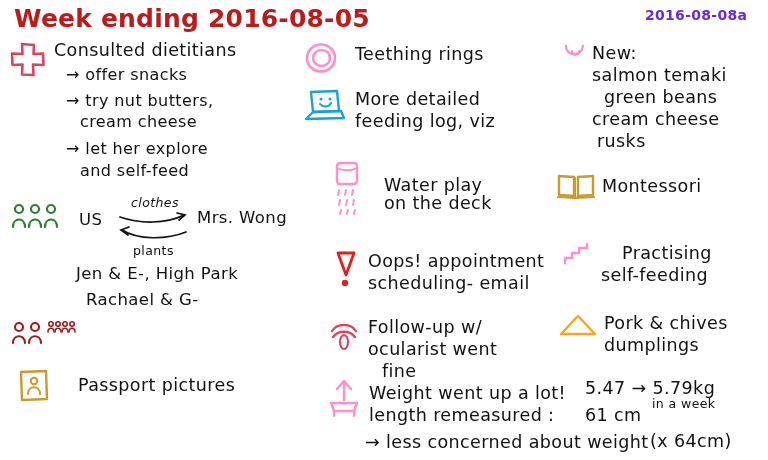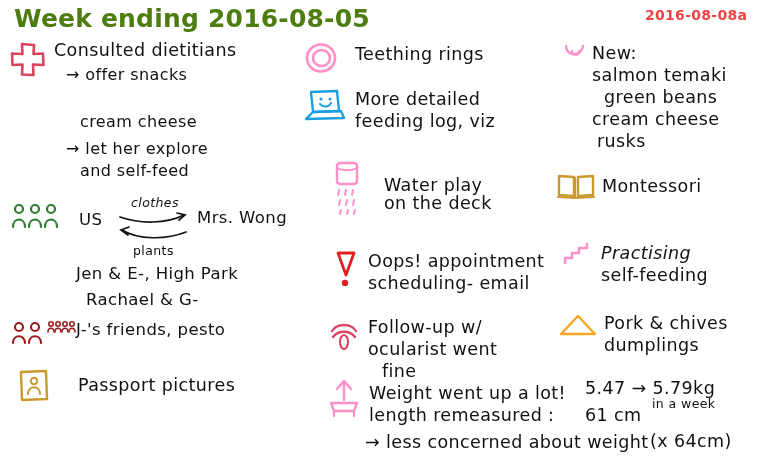--- a/index.html
+++ b/index.html
@@ -13,27 +13,27 @@
   .sheet{position:relative;width:768px;height:460px;}
   .abs{position:absolute;}
   .hand{
     font-family:"DejaVu Sans", sans-serif;
     color:#111111;
     letter-spacing:0.4px;
     line-height:1.18;
     font-weight:400;
   }
   .title{
-    color:#4d7c0f;
+    color:#b91c1c;
     font-size:25px;
     font-weight:700;
     letter-spacing:0.2px;
   }
   .stamp{
-    color:#ef4444;
+    color:#6d28d9;
     font-size:14px;
     font-weight:600;
     letter-spacing:0.3px;
   }
   .itemtext{font-size:17.5px;}
   .subtext{font-size:16px;}
   .smalltext{font-size:12.5px;}
   .midtext{font-size:16.5px;}
   svg{display:block;overflow:visible;}
 </style>
@@ -45,20 +45,21 @@
   <div class="abs hand title" style="left:14px;top:4px;">Week ending 2016-08-05</div>
   <div class="abs hand stamp" style="left:645px;top:7px;">2016-08-08a</div>
 
   <div class="abs" style="left:8px;top:41px;">
     <svg width="40" height="38" viewBox="0 0 40 38">
       <path d="M14 3 L26 4 L25.5 13 L35 12.5 L35.5 24 L25 23.5 L25.5 34 L14 33.5 L14.5 23.5 L4.5 24 L4 12.5 L14.5 13 Z" fill="none" stroke="#d9445f" stroke-width="2.6" stroke-linejoin="round" stroke-linecap="round"></path>
     </svg>
   </div>
   <div class="abs hand itemtext" style="left:54px;top:40px;">Consulted dietitians</div>
   <div class="abs hand subtext" style="left:66px;top:66px;">→ offer snacks</div>
+  <div class="abs hand subtext" style="left:66px;top:92px;">→ try nut butters,</div>
   <div class="abs hand subtext" style="left:80px;top:113px;">cream cheese</div>
   <div class="abs hand subtext" style="left:66px;top:140px;">→ let her explore</div>
   <div class="abs hand subtext" style="left:80px;top:162px;">and self-feed</div>
 
   <div class="abs" style="left:10px;top:202px;">
     <svg width="54" height="28" viewBox="0 0 54 28">
       <g fill="none" stroke="#2e7d32" stroke-width="2.2" stroke-linecap="round">
         <circle cx="9" cy="7" r="4"></circle>
           <path d="M3 25 C3 15 15 15 15 25"></path>
         <circle cx="25" cy="7" r="4"></circle>
@@ -99,21 +100,20 @@
           <path d="M37 12 C37 7 43 7 43 12"></path>
         <circle cx="47" cy="4" r="2.2"></circle>
           <path d="M44 12 C44 7 50 7 50 12"></path>
         <circle cx="54" cy="4" r="2.2"></circle>
           <path d="M51 12 C51 7 57 7 57 12"></path>
         <circle cx="61" cy="4" r="2.2"></circle>
           <path d="M58 12 C58 7 64 7 64 12"></path>
       </g>
     </svg>
   </div>
-  <div class="abs hand midtext" style="left:76px;top:320px;">J-'s friends, pesto</div>
 
   <div class="abs" style="left:17px;top:368px;">
     <svg width="34" height="36" viewBox="0 0 34 36">
       <path d="M4 4 L29 3 L30 31 L5 32 Z" fill="none" stroke="#c99a2e" stroke-width="2.4" stroke-linejoin="round"></path>
       <circle cx="17" cy="13" r="3.2" fill="none" stroke="#c99a2e" stroke-width="2"></circle>
       <path d="M11 26 C11 17 23 17 23 26" fill="none" stroke="#c99a2e" stroke-width="2" stroke-linecap="round"></path>
     </svg>
   </div>
   <div class="abs hand itemtext" style="left:78px;top:375px;">Passport pictures</div>
 
@@ -197,21 +197,21 @@
       <path d="M2 25 L19 26 L38 25" fill="none" stroke="#c99a2e" stroke-width="2.2" stroke-linecap="round"></path>
     </svg>
   </div>
   <div class="abs hand itemtext" style="left:602px;top:176px;">Montessori</div>
 
   <div class="abs" style="left:563px;top:243px;">
     <svg width="30" height="22" viewBox="0 0 30 22">
       <path d="M2 20 L2 15 L9 15 L9 10 L16 10 L16 5 L24 5 L24 1" fill="none" stroke="#ff8fc8" stroke-width="2.4" stroke-linejoin="round" stroke-linecap="round"></path>
     </svg>
   </div>
-  <div class="abs hand itemtext" style="left:601px;top:243px;font-style:italic;">Practising</div>
+  <div class="abs hand itemtext" style="left:622px;top:243px;">Practising</div>
   <div class="abs hand itemtext" style="left:601px;top:265px;">self-feeding</div>
 
   <div class="abs" style="left:558px;top:312px;">
     <svg width="40" height="26" viewBox="0 0 40 26">
       <path d="M3 22 L20 4 L37 22 Z" fill="none" stroke="#f5a623" stroke-width="2.4" stroke-linejoin="round"></path>
     </svg>
   </div>
   <div class="abs hand itemtext" style="left:604px;top:313px;">Pork &amp; chives</div>
   <div class="abs hand itemtext" style="left:604px;top:335px;">dumplings</div>
 

